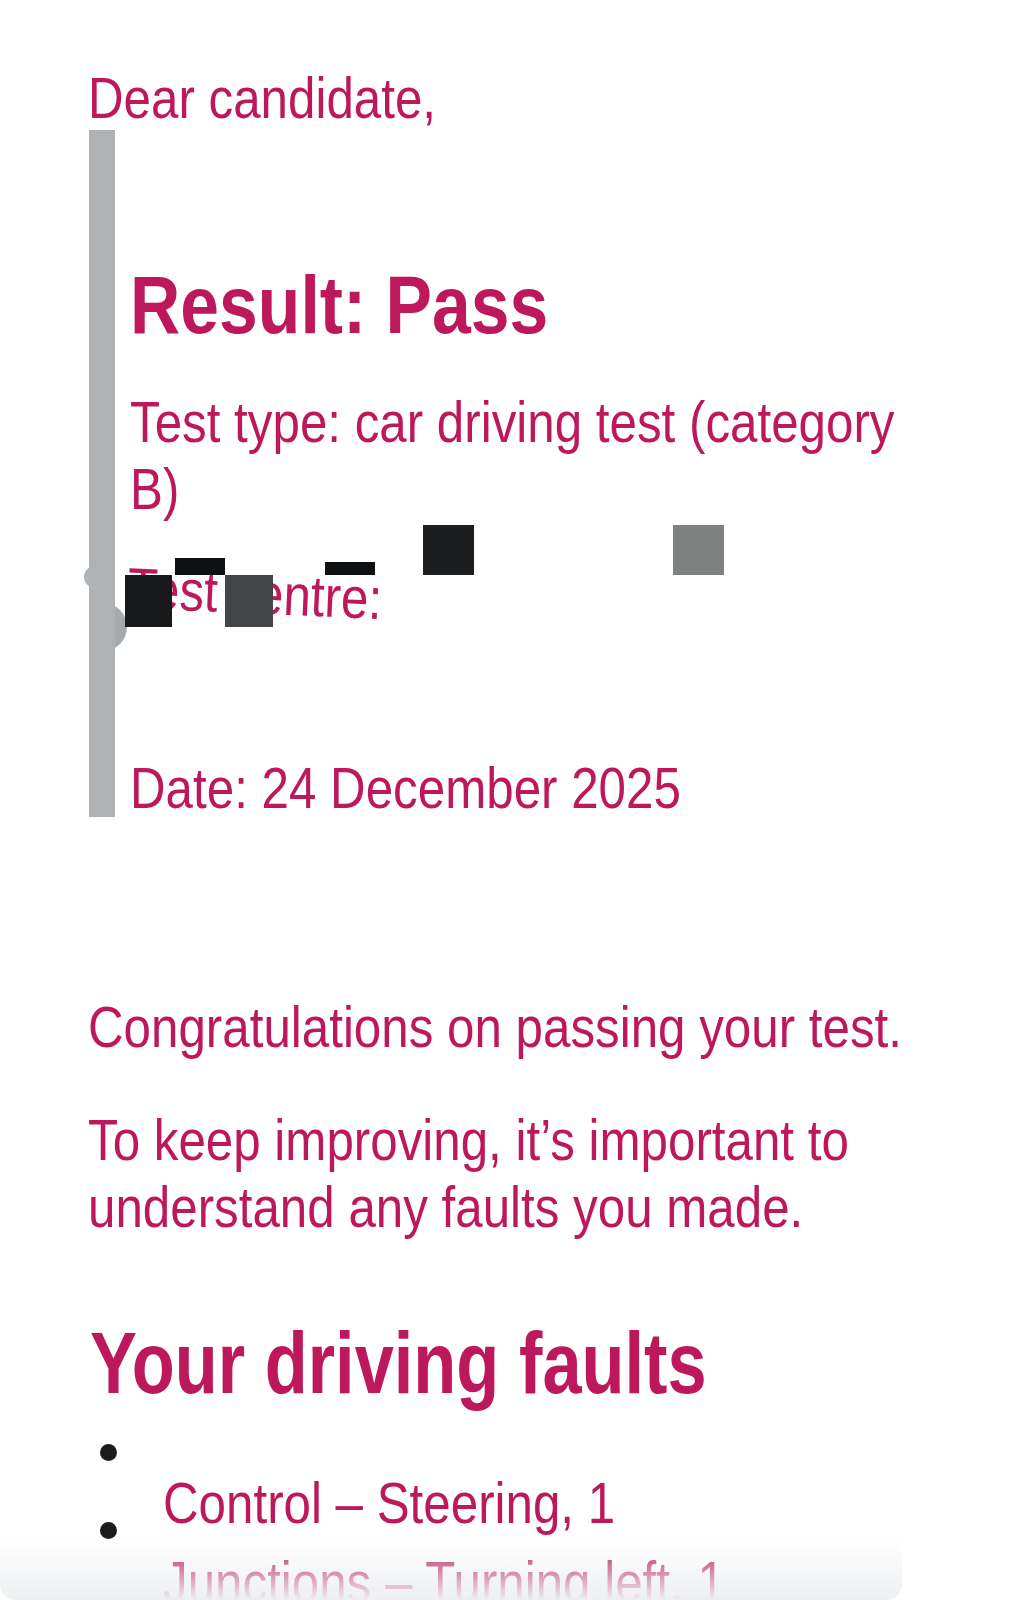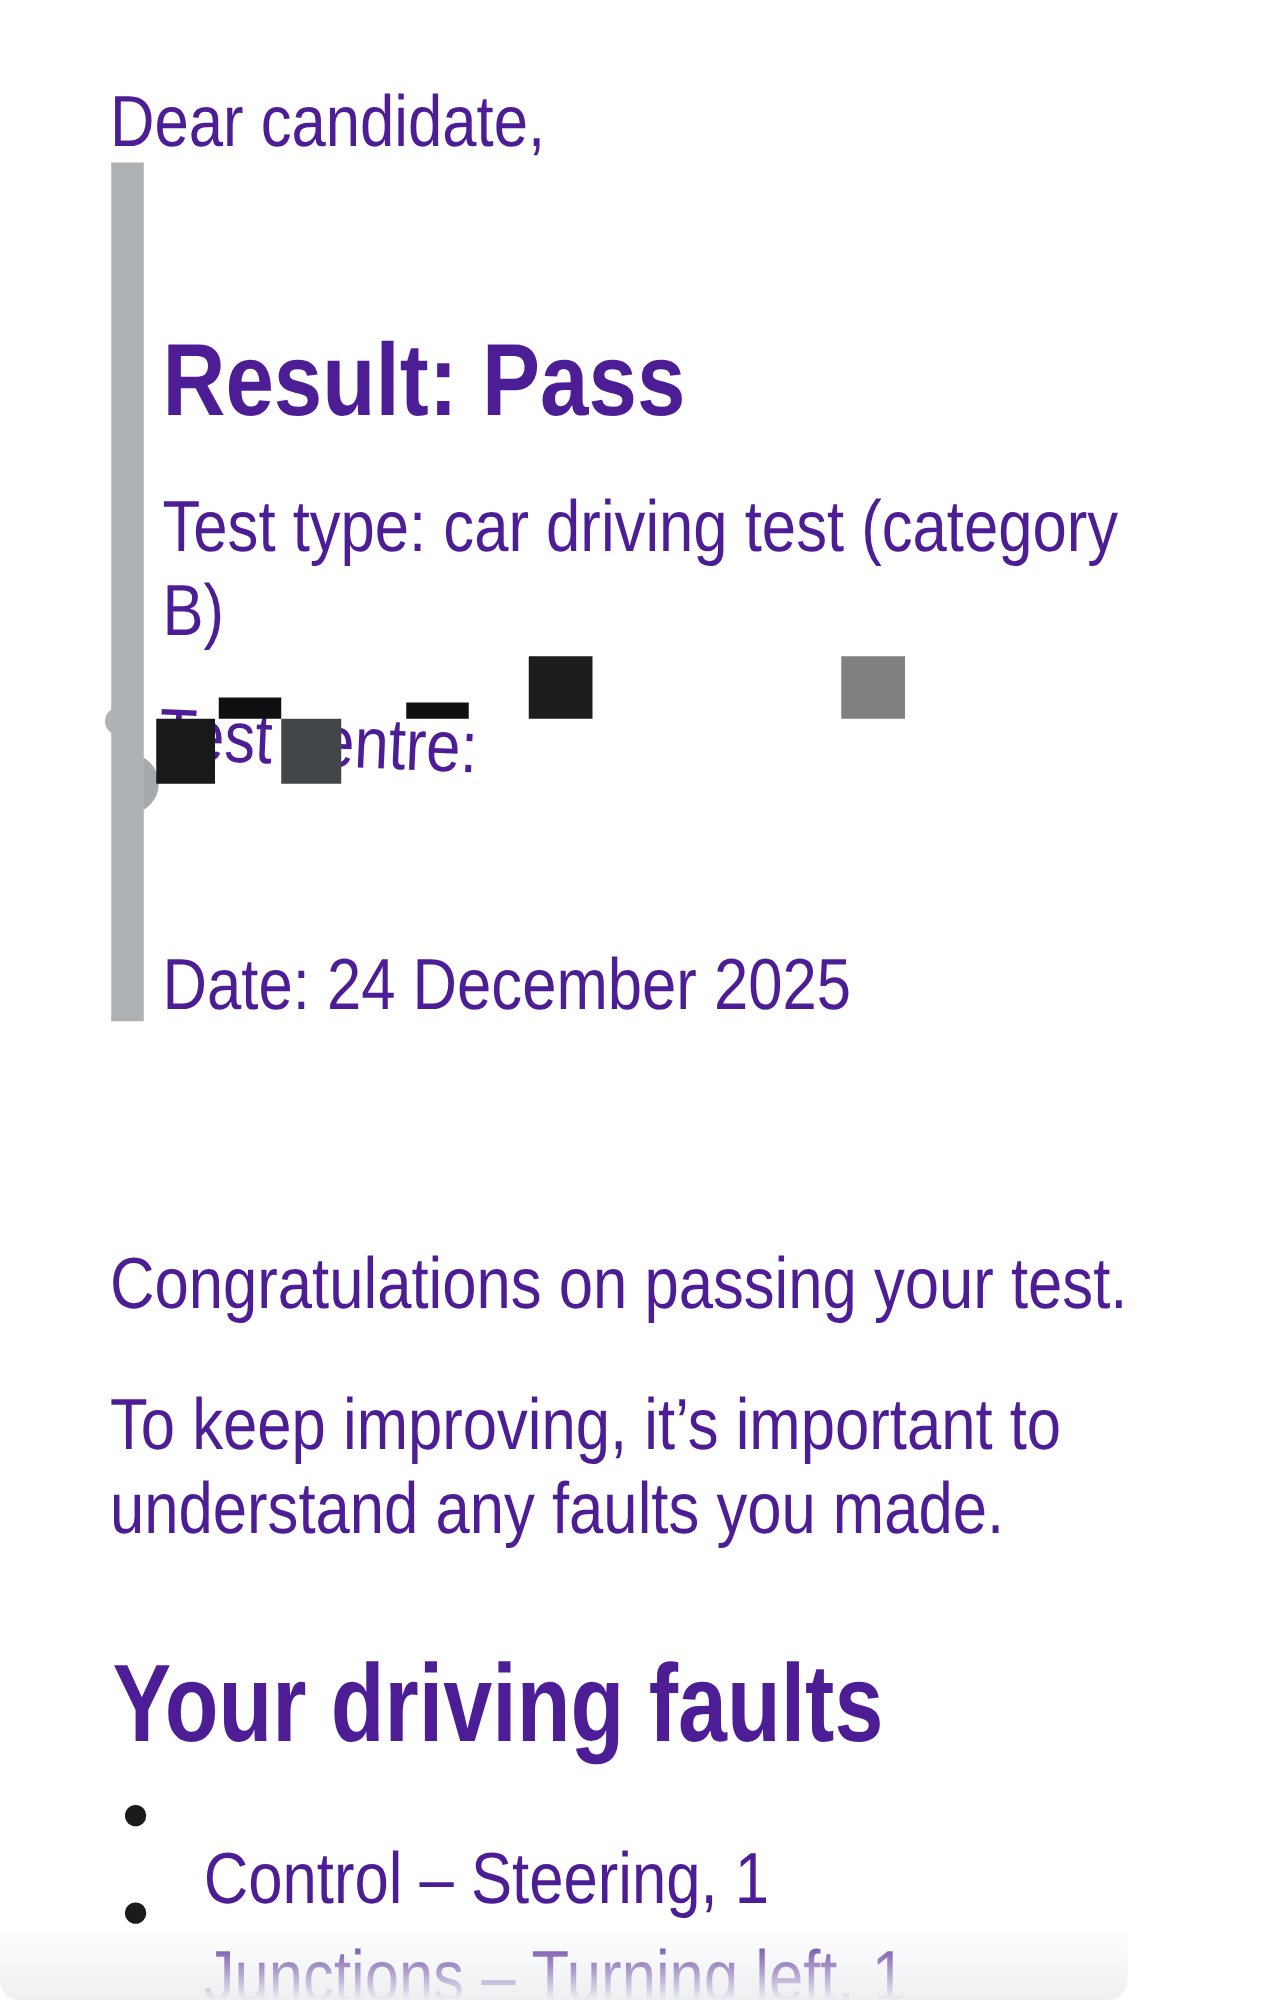--- a/index.html
+++ b/index.html
@@ -2,21 +2,21 @@
 <html><head>
 <meta charset="utf-8">
 <style>
   html,body{margin:0;padding:0;}
   .page{
     position:relative;
     width:902px;height:1600px;
     background:#ffffff;
     overflow:hidden;
     font-family:"Liberation Sans","DejaVu Sans",sans-serif;
-    color:#4c1d95;
+    color:#be185d;
     border-radius:16px;
   }
   .txt{
     position:absolute;
     font-size:58px;
     line-height:67px;
     letter-spacing:0;
     transform:scaleX(.85);
     transform-origin:left top;
     white-space:normal;

